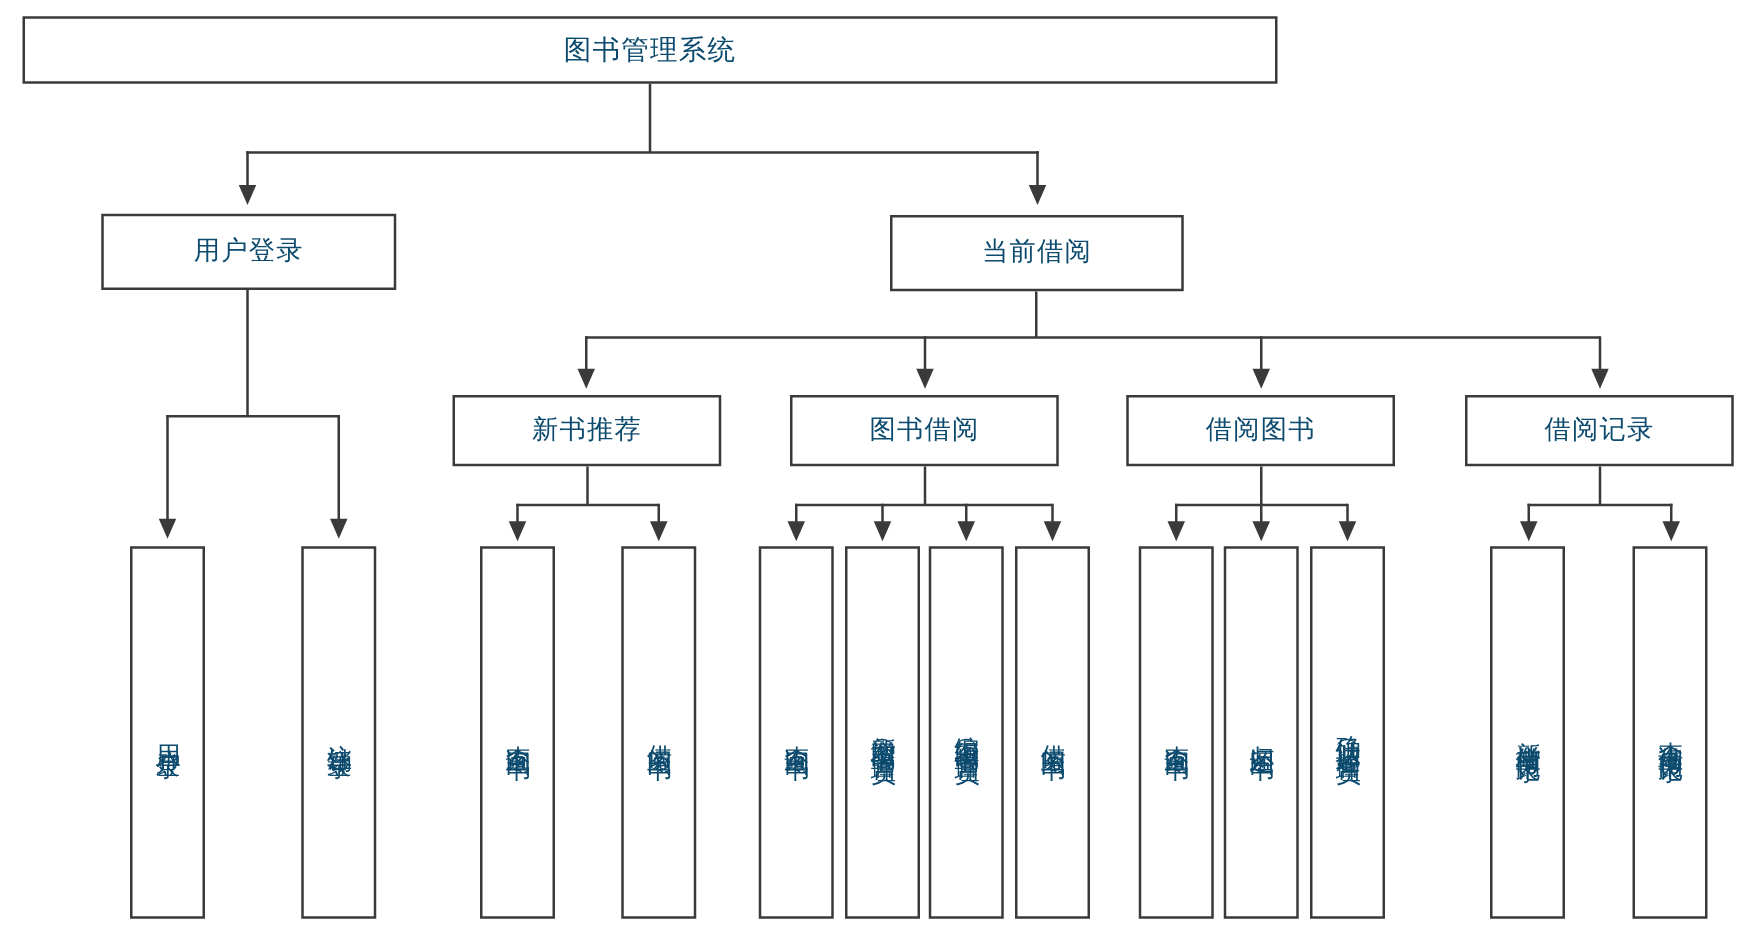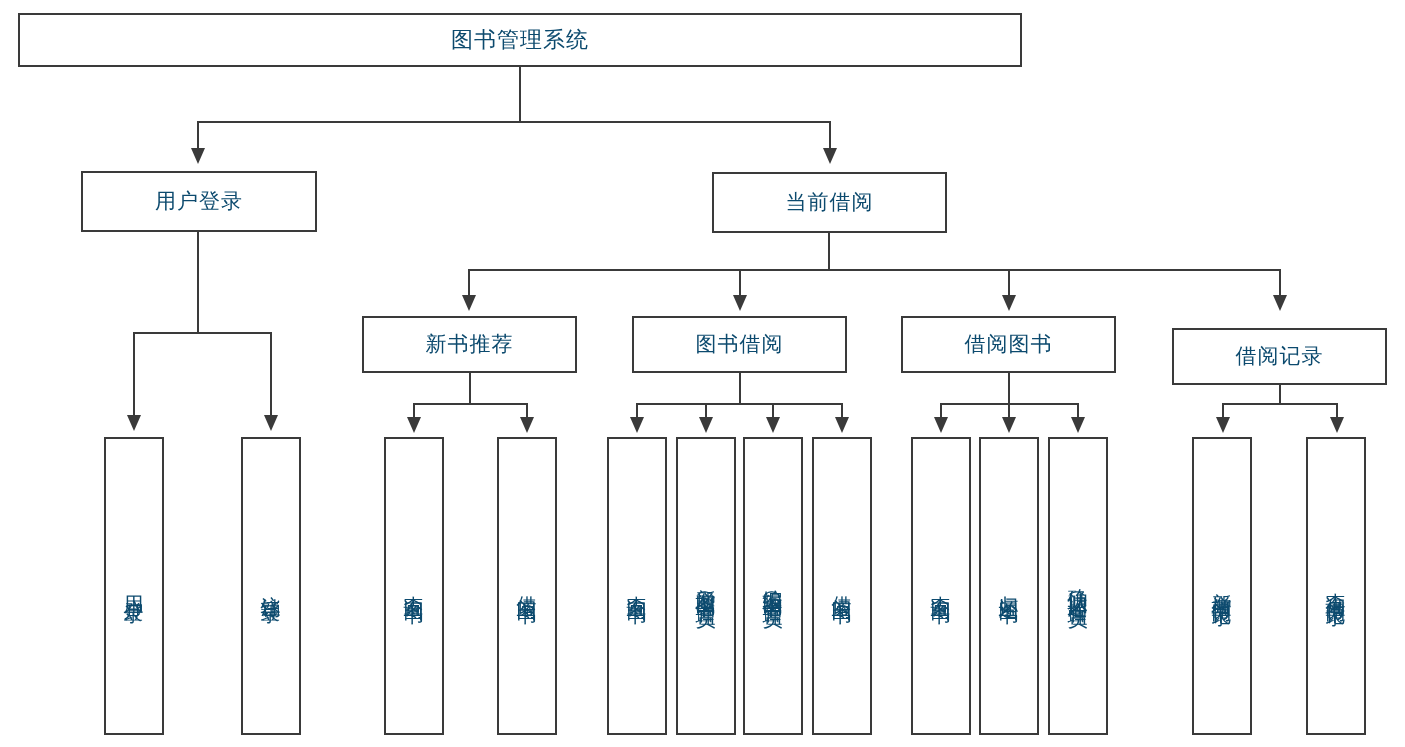--- a/index.html
+++ b/index.html
@@ -159,21 +159,21 @@
 
   <div class="node lvl3" style="left:362px; top:316px; width:215px; height:57px;">
     <span class="label">新书推荐</span>
   </div>
   <div class="node lvl3" style="left:632px; top:316px; width:215px; height:57px;">
     <span class="label">图书借阅</span>
   </div>
   <div class="node lvl3" style="left:901px; top:316px; width:215px; height:57px;">
     <span class="label">借阅图书</span>
   </div>
-  <div class="node lvl3" style="left:1172px; top:328px; width:215px; height:57px;">
+  <div class="node lvl3" style="left:1172px; top:316px; width:215px; height:57px;">
     <span class="label">借阅记录</span>
   </div>
 
   <div class="node leaf" style="left:104px; top:437px; width:60px; height:298px;">
     <span class="label">用户登录</span>
   </div>
   <div class="node leaf" style="left:241px; top:437px; width:60px; height:298px;">
     <span class="label">注销登录</span>
   </div>
 

